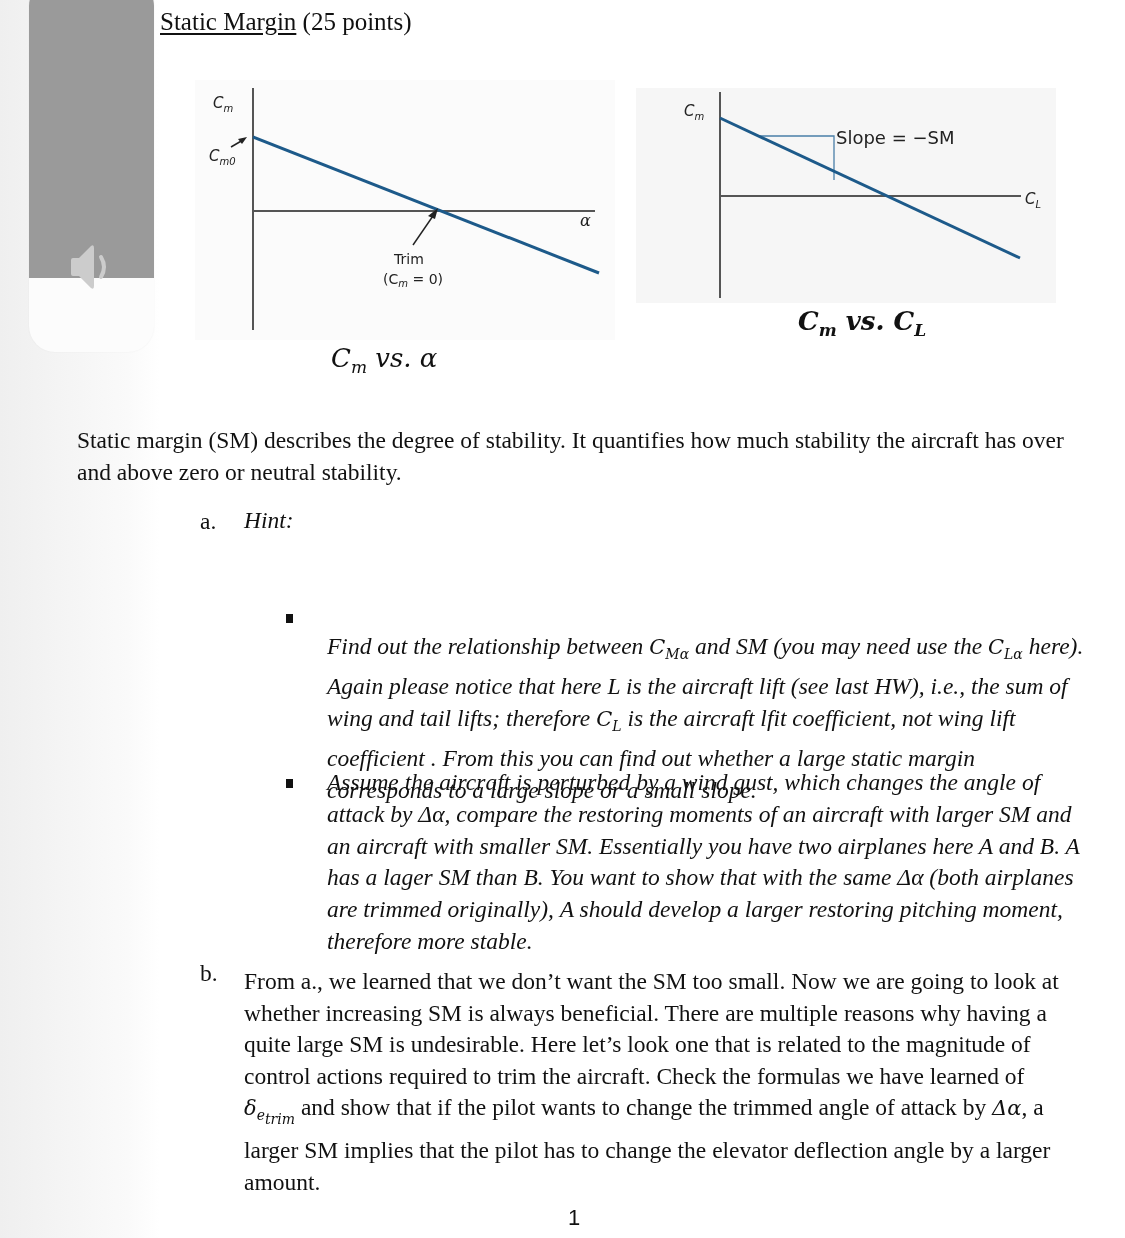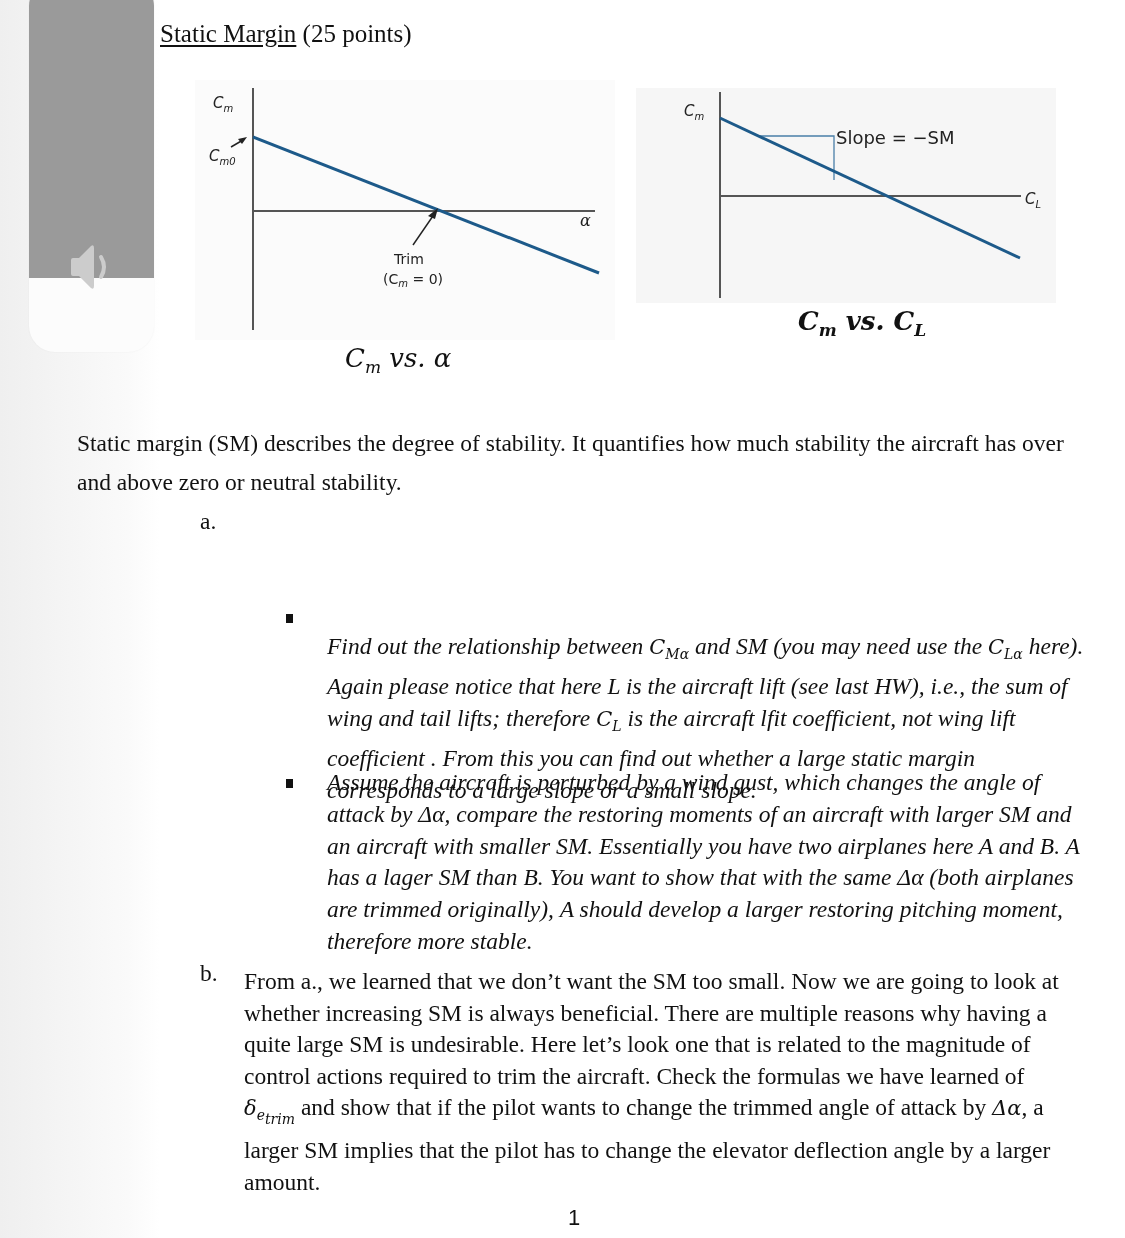--- a/index.html
+++ b/index.html
@@ -18,35 +18,35 @@
     position:absolute; left:29px; top:-20px; width:125px; height:372px;
     background:#fcfcfc; border-radius:26px; overflow:hidden;
     box-shadow:0 0 2px rgba(0,0,0,0.05);
   }
   .volume-fill {
     position:absolute; left:0; top:0; width:100%; height:298px; background:#9a9a9a;
   }
   .volume-icon { position:absolute; left:38px; top:262px; width:50px; height:50px; }
 
   .title {
-    position:absolute; left:160px; top:20px; font-size:25px; white-space:nowrap;
+    position:absolute; left:160px; top:8px; font-size:25px; white-space:nowrap;
   }
   .title u { text-decoration:underline; text-underline-offset:3px; }
 
   .fig { position:absolute;text-align:right; }
   .fig svg { display:block; }
   .chart-caption {
     position:absolute; font-style:italic; font-size:26px;
     font-family:"DejaVu Serif", serif; white-space:nowrap;
   }
   .chart-caption sub { font-size:17px; }
 
   .para {
     position:absolute; left:77px; top:424px; width:1000px;
-    font-size:23.5px; line-height:39px;
+    font-size:23.5px; line-height:32px;
   }
   .item-marker { position:absolute; font-size:23.5px; }
   .item-text {
     position:absolute; font-size:23.5px; line-height:31.5px; width:830px;
   }
   .hint { font-style:italic; }
   .bullet {
     position:absolute; width:7px; height:9px; background:#111;
   }
   .bullet-text {
@@ -79,21 +79,21 @@
     <polygon points="243,128 233,136 240,139" fill="#222"></polygon>
     <line x1="36" y1="67" x2="48" y2="60" stroke="#222" stroke-width="1.5"></line>
     <polygon points="52,57 43,59 47,64" fill="#222"></polygon>
     <text x="18" y="28" font-family="DejaVu Sans, sans-serif" font-style="italic" font-size="15" fill="#222"><tspan>C</tspan><tspan font-size="10" dy="4">m</tspan></text>
     <text x="14" y="81" font-family="DejaVu Sans, sans-serif" font-style="italic" font-size="15" fill="#222"><tspan>C</tspan><tspan font-size="10" dy="4">m0</tspan></text>
     <text x="385" y="146" font-family="DejaVu Serif, serif" font-style="italic" font-size="16" fill="#222">α</text>
     <text x="199" y="184" font-family="DejaVu Sans, sans-serif" font-size="14" fill="#222">Trim</text>
     <text x="188" y="204" font-family="DejaVu Sans, sans-serif" font-size="14" fill="#222"><tspan>(C</tspan><tspan font-style="italic" font-size="10" dy="3">m</tspan><tspan dy="-3"> = 0)</tspan></text>
   </svg>
 </div>
-<div class="chart-caption" style="left:345px; top:343px;">
+<div class="chart-caption" style="left:331px; top:343px;">
   <span>C</span><sub>m</sub><span> vs. α</span>
 </div>
 
 <div class="fig" style="left:636px; top:88px;">
   <svg width="420" height="215" viewBox="0 0 420 215">
     <rect x="0" y="0" width="420" height="215" fill="#f6f6f6"></rect>
     <line x1="84" y1="4" x2="84" y2="210" stroke="#555" stroke-width="2"></line>
     <line x1="84" y1="108" x2="385" y2="108" stroke="#555" stroke-width="2"></line>
     <polyline points="124,48 198,48 198,92" fill="none" stroke="#4a7fa8" stroke-width="1.3"></polyline>
     <line x1="84" y1="30" x2="384" y2="170" stroke="#1d5a8a" stroke-width="3"></line>
@@ -111,20 +111,21 @@
   <svg class="volume-icon" viewBox="0 0 50 50">
     <path d="M4 18 Q4 16 6 16 L12 16 L24 4 Q27 2 27 6 L27 44 Q27 48 24 46 L12 34 L6 34 Q4 34 4 32 Z" fill="#cccccc"></path>
     <path d="M34 15 Q40 25 34 35" fill="none" stroke="#cccccc" stroke-width="4" stroke-linecap="round"></path>
   </svg>
 </div>
 
 <div class="para">Static margin (SM) describes the degree of stability. It quantifies how much stability the aircraft has over and above zero or neutral stability.</div>
 
 <div class="item-marker" style="left:200px; top:508px;">a.</div>
 <div class="item-text" style="left:244px; top:505px;">
+  <div class="hint">Hint:</div>
 </div>
 
 <div class="bullet" style="left:286px; top:614px;"></div>
 <div class="bullet-text" style="top:631px;">
   <span>Find out the relationship between </span><span class="math"><span>C</span><sub>Mα</sub></span><span> and SM (you may need use the </span><span class="math"><span>C</span><sub>Lα</sub></span><span> here). Again please notice that here L is the aircraft lift (see last HW), i.e., the sum of wing and tail lifts; therefore </span><span class="math"><span>C</span><sub>L</sub></span><span> is the aircraft lfit coefficient, not wing lift coefficient . From this you can find out whether a large static margin corresponds to a large slope or a small slope.</span>
 </div>
 
 <div class="bullet" style="left:286px; top:779px;"></div>
 <div class="bullet-text" style="top:767px;">Assume the aircraft is perturbed by a wind gust, which changes the angle of attack by Δα, compare the restoring moments of an aircraft with larger SM and an aircraft with smaller SM. Essentially you have two airplanes here A and B. A has a lager SM than B. You want to show that with the same Δα (both airplanes are trimmed originally), A should develop a larger restoring pitching moment, therefore more stable.</div>
 

